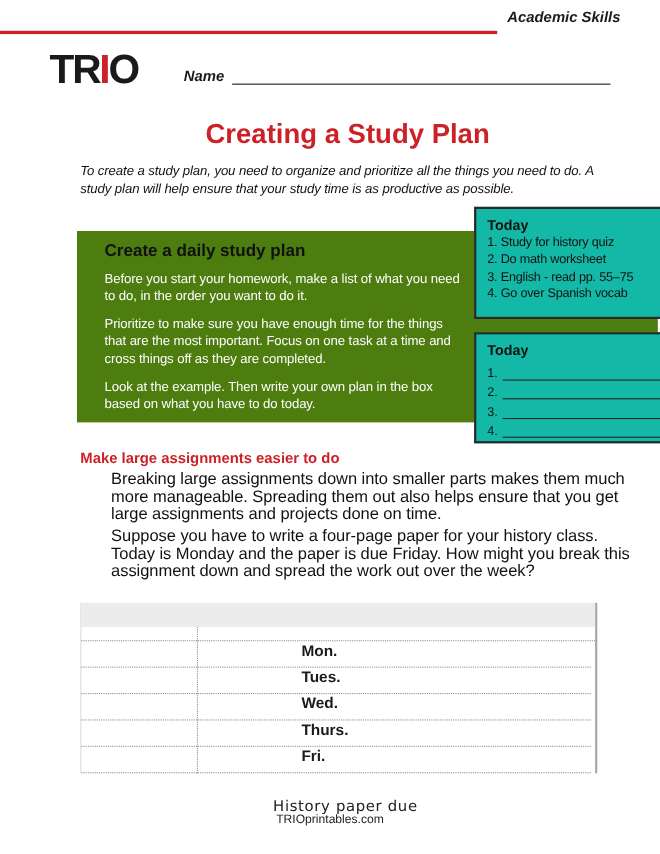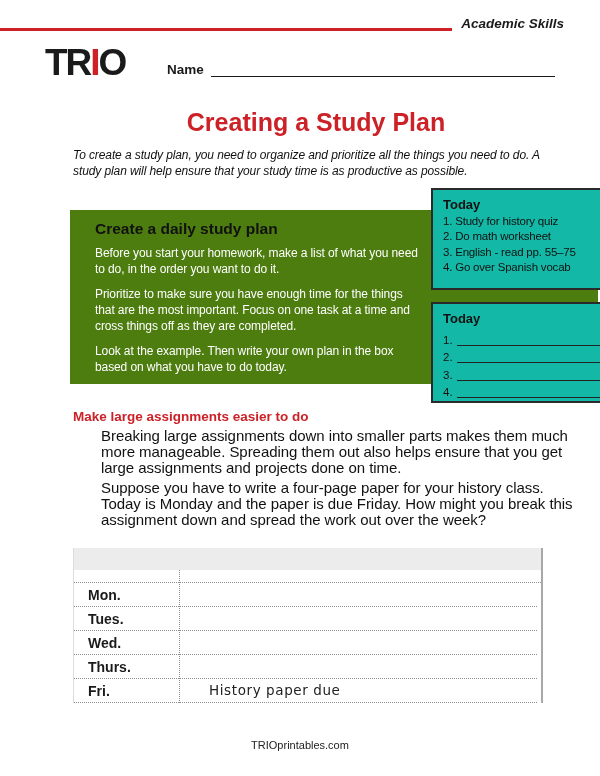--- a/index.html
+++ b/index.html
@@ -12,33 +12,33 @@
     color:#111;
     overflow:hidden;
   }
   
   .red-line {
     position:absolute; top:28px; left:0;
     width:452px; height:3px;
     background:#cb2127;
   }
   .academic-skills {
-    position:absolute; top:16px; right:36px;
+    position:absolute; top:8px; right:36px;
     font-size:13.5px; font-weight:bold; font-style:italic;
     color:#1a1a1a;
   }
   .logo {
     position:absolute; left:45px; top:44px;
     font-size:37px; font-weight:bold; letter-spacing:-2px;
     color:#1a1a1a; line-height:1;
   }
   .logo .red-i { color:#cb2127; }
   .name-row {
     position:absolute; left:167px; top:60px; width:388px;
-    display:flex; align-items:flex-end;
+    display:flex; align-items:flex-end;font-style:italic;
   }
   .name-label { font-weight:bold; font-size:13.5px; color:#1a1a1a; }
   .name-line { flex:1; margin-left:7px; height:17px; border-bottom:1.5px solid #1a1a1a; }
 
   
   .title {
     position:absolute; top:108px; left:16px; width:600px;
     text-align:center;
     color:#cb2127; font-size:25px; font-weight:bold;
   }
@@ -100,21 +100,21 @@
     position:absolute; top:0; left:0; right:0; height:22px;
     background:#ececec;
   }
   .wt-blank-row {
     position:absolute; top:22px; left:0; right:0; height:13px;
     border-bottom:1px dotted #8f8f8f;
   }
   .wt-row {
     position:absolute; left:0; right:4px; height:24px;
     border-bottom:1px dotted #8f8f8f;
-    display:flex; align-items:flex-end;
+    display:flex; align-items:center;flex-direction:column;
   }
   .wt-row-0 { top:35px; }
   .wt-row-1 { top:59px; }
   .wt-row-2 { top:83px; }
   .wt-row-3 { top:107px; }
   .wt-row-4 { top:131px;gap:27px; }
   .wt-day {
     width:91px; padding:0 0 3px 14px;
     font-size:14px; font-weight:bold; color:#1a1a1a;
   }

